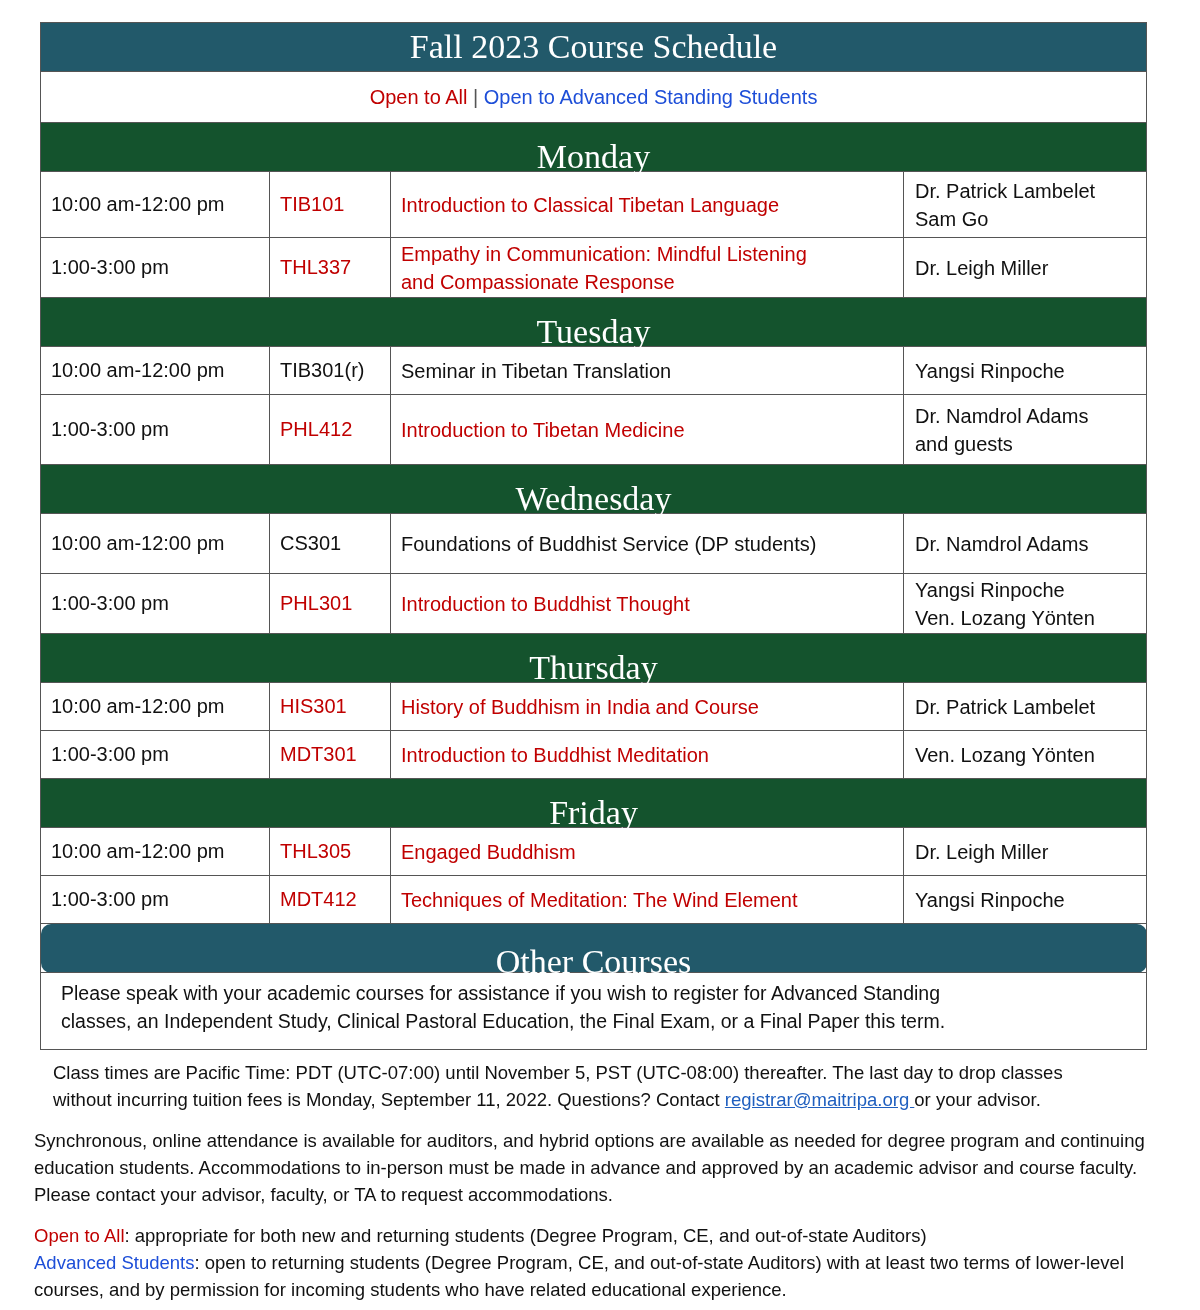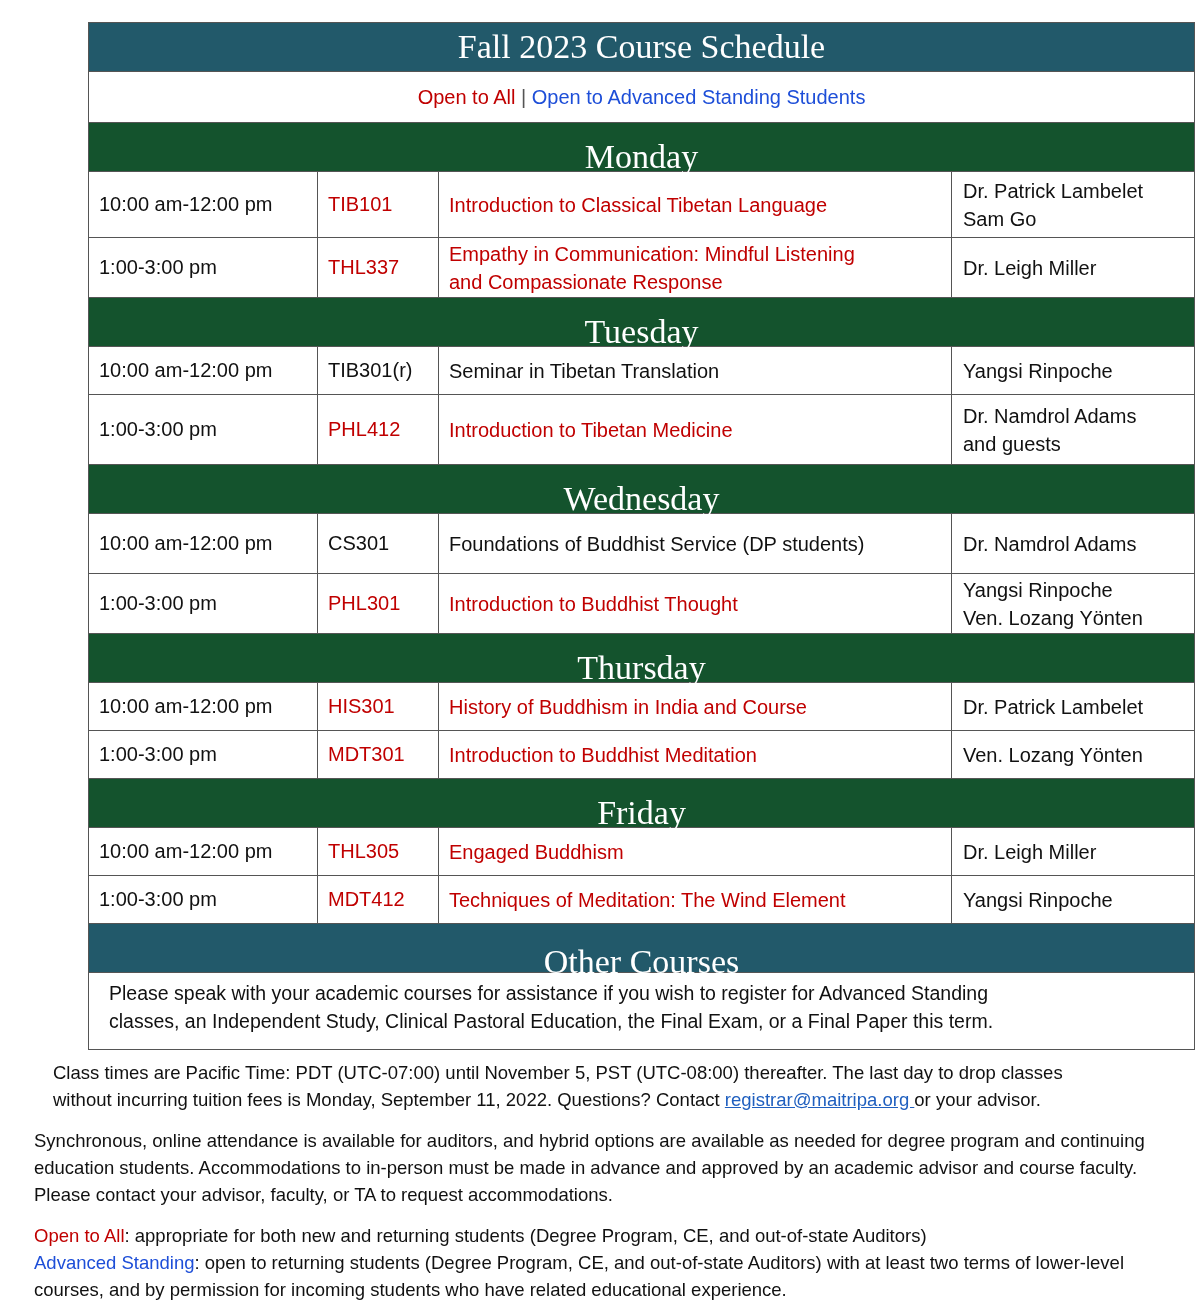--- a/index.html
+++ b/index.html
@@ -1,17 +1,17 @@
 <!DOCTYPE html>
 <html><head>
   <meta charset="utf-8">
   <style>
     html, body { margin: 0; padding: 0; background: #ffffff; }
     body { width: 1200px; height: 1310px; position: relative; font-family: "Liberation Sans", sans-serif; color: #111; overflow: hidden; }
-    .sheet { position: absolute; left: 40px; top: 22px; width: 1106px; margin-left: 48px; }
+    .sheet { position: absolute; left: 40px; top: 22px; width: 1106px; }
     table.sched { border-collapse: collapse; width: 1106px; table-layout: fixed; }
     table.sched td { border: 1.5px solid #555; padding: 0; vertical-align: middle; }
     .title-row td { background: #22596a; height: 48px; color: #fff; text-align: center; font-family: "Liberation Serif", serif; font-size: 34px; line-height: 48px; padding-top: 6px; }
     .legend-row td { background: #fff; height: 50px; text-align: center; vertical-align: top; font-size: 20px; padding-top: 4px; }
     .day-row td { background: #14532d; height: 48px; color: #fff; text-align: center; font-family: "Liberation Serif", serif; font-size: 34px; vertical-align: bottom; line-height: 36px; }
     .day-row td span { position: relative; top: 10px; }
     .other-row td { background: #22596a; }
     td.time { padding-left: 10px !important; font-size: 20px; }
     td.code { padding-left: 10px !important; font-size: 20px; }
     td.course { padding-left: 10px !important; font-size: 20px; line-height: 28px; }
@@ -139,35 +139,35 @@
         </tr>
         <tr style="height: 48px;">
           <td class="time">1:00-3:00 pm</td>
           <td class="code open">MDT412</td>
           <td class="course open"><span>Techniques of Meditation: The Wind Element</span></td>
           <td class="instr">
             <div>Yangsi Rinpoche</div>
           </td>
         </tr>
         <tr class="title-row other-row">
-          <td colspan="4" style="height:48px;line-height:36px;vertical-align:bottom;"><span style="position:relative;top:8px;">Other Courses</span></td>
+          <td colspan="4" style="height:48px;line-height:36px;vertical-align:bottom;border-radius:10px;"><span style="position:relative;top:8px;">Other Courses</span></td>
         </tr>
         <tr>
           <td colspan="4" class="note-cell">
             <div>Please speak with your academic courses for assistance if you wish to register for Advanced Standing</div>
             <div>classes, an Independent Study, Clinical Pastoral Education, the Final Exam, or a Final Paper this term.</div>
           </td>
         </tr>
       </tbody>
   </table>
 </div>
 
 <div class="foot" style="top:1059px;">
   <div>Class times are Pacific Time: PDT (UTC-07:00) until November 5, PST (UTC-08:00) thereafter. The last day to drop classes</div>
   <div><span>without incurring tuition fees is Monday, September 11, 2022. Questions? Contact </span><a>registrar@maitripa.org </a><span>or your advisor.</span></div>
 </div>
 
 <div class="foot" style="top:1127px; left:34px; width:1130px;">Synchronous, online attendance is available for auditors, and hybrid options are available as needed for degree program and continuing education students. Accommodations to in-person must be made in advance and approved by an academic advisor and course faculty. Please contact your advisor, faculty, or TA to request accommodations.</div>
 
 <div class="foot" style="top:1222px; left:34px; width:1130px;">
   <div><span class="open">Open to All</span><span>: appropriate for both new and returning students (Degree Program, CE, and out-of-state Auditors)</span></div>
-  <div><span class="adv">Advanced Standing</span><span>: open to returning students (Degree Program, CE, and out-of-state Auditors) with at least two terms of lower-level courses, and by permission for incoming students who have related educational experience.</span></div>
+  <div><span class="adv">Advanced Students</span><span>: open to returning students (Degree Program, CE, and out-of-state Auditors) with at least two terms of lower-level courses, and by permission for incoming students who have related educational experience.</span></div>
 </div>
 
 </body></html>

